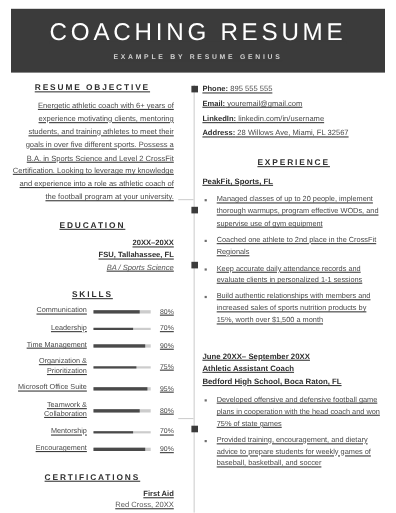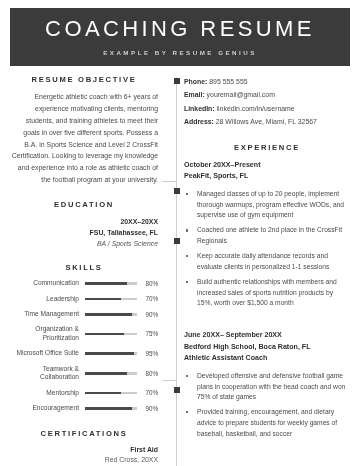--- a/index.html
+++ b/index.html
@@ -3,21 +3,21 @@
 <meta charset="utf-8">
 <style>
   html,body{margin:0;padding:0;}
   body{
     width:360px;height:466px;overflow:hidden;
     background:#ffffff;
     font-family:"Liberation Sans",sans-serif;
     color:#3b3b3b;
     -webkit-font-smoothing:antialiased;
   }
-  .page{position:relative;width:360px;height:336px;box-sizing:border-box;padding:8px 10px 0 10px;}
+  .page{position:relative;width:360px;height:336px;box-sizing:border-box;padding:8px 10px 0 10px;text-decoration:underline;}
 
   
   .header{
     background:#3b3b3b;height:58px;
     display:flex;flex-direction:column;align-items:center;justify-content:center;
     box-sizing:border-box;
   }
   .header-title{
     color:#ffffff;font-size:22px;font-weight:400;letter-spacing:3.4px;
     line-height:1;white-space:nowrap;
@@ -202,36 +202,35 @@
       <div>
         <div class="contact-line"><span class="b">Phone:</span><span> 895 555 555</span></div>
         <div class="contact-line"><span class="b">Email:</span><span> youremail@gmail.com</span></div>
         <div class="contact-line"><span class="b">LinkedIn:</span><span> linkedin.com/in/username</span></div>
         <div class="contact-line"><span class="b">Address:</span><span> 28 Willows Ave, Miami, FL 32567</span></div>
       </div>
 
       <div class="sec-h sec-right" style="margin-top:14px;">EXPERIENCE</div>
 
       <div class="exp">
-        <div class="exp-h">October 20XX–Present</div>
         <div class="exp-h">PeakFit, Sports, FL</div>
         <ul class="bullets">
           <li>Managed classes of up to 20 people, implement thorough warmups, program effective WODs, and supervise use of gym equipment</li>
           <li>Coached one athlete to 2nd place in the CrossFit Regionals</li>
           <li>Keep accurate daily attendance records and evaluate clients in personalized 1-1 sessions</li>
           <li>Build authentic relationships with members and increased sales of sports nutrition products by 15%, worth over $1,500 a month</li>
         </ul>
       </div>
 
       <div class="sp"></div>
 
       <div class="exp">
         <div class="exp-h">June 20XX– September 20XX</div>
+        <div class="exp-h">Athletic Assistant Coach</div>
         <div class="exp-h">Bedford High School, Boca Raton, FL</div>
-        <div class="exp-h">Athletic Assistant Coach</div>
         <ul class="bullets">
           <li>Developed offensive and defensive football game plans in cooperation with the head coach and won 75% of state games</li>
           <li>Provided training, encouragement, and dietary advice to prepare students for weekly games of baseball, basketball, and soccer</li>
 
         </ul>
       </div>
 
     </div>
   </div>
 </div>

